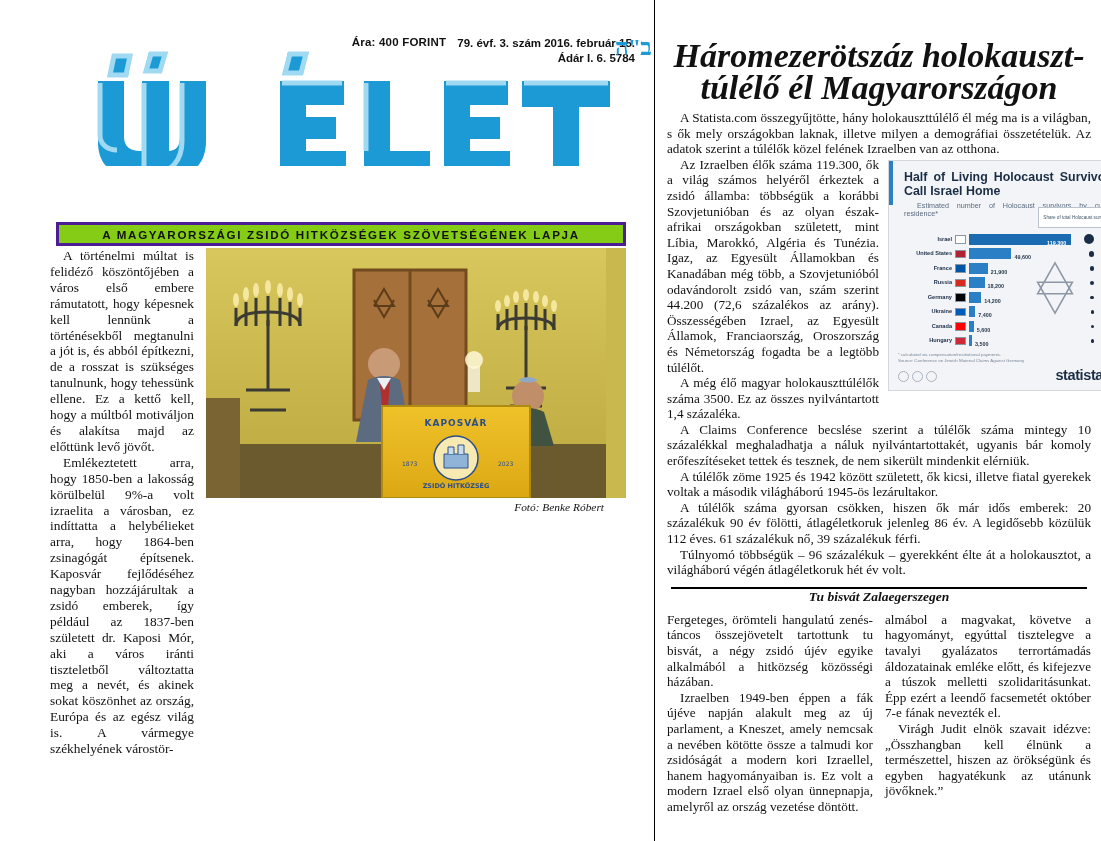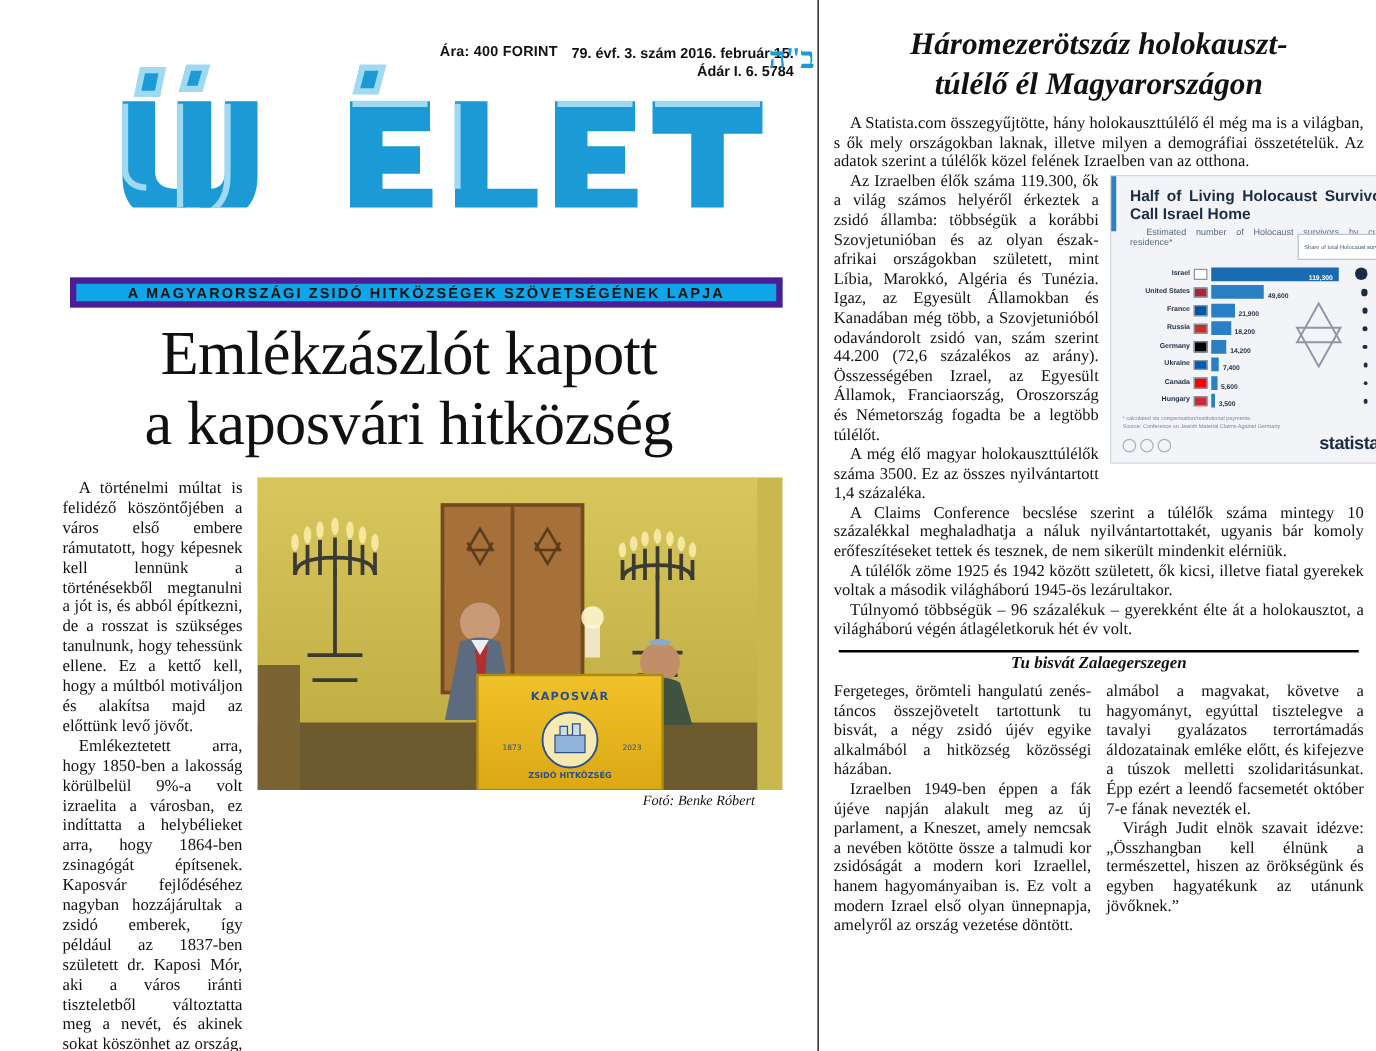--- a/index.html
+++ b/index.html
@@ -27,21 +27,21 @@
     position:absolute;top:34px;left:615px;font-size:24px;color:#1b9ad6;
     font-weight:bold;letter-spacing:-1px;
   }
   .logo{
     position:absolute;top:36px;left:52px;width:580px;height:130px;
     font-family:"DejaVu Sans",sans-serif;
   }
   .logo svg{display:block;}
   .subtitle-bar{
     position:absolute;top:222px;left:56px;width:570px;height:24px;
-    background:#0ea5e9;border:5px solid #4c1d95;box-sizing:border-box;
+    background:#84cc16;border:3px solid #4c1d95;box-sizing:border-box;
     display:flex;align-items:center;justify-content:center;
     font-family:"Liberation Sans",sans-serif;font-weight:bold;font-size:11.6px;
     letter-spacing:1.7px;color:#111;
   }
 
   
   .main-headline{
     margin:22px 36px 0 36px;text-align:center;
     font-size:50px;line-height:56px;font-weight:normal;letter-spacing:-.5px;
   }
@@ -57,22 +57,22 @@
   .lead-col p{font-size:13.4px;line-height:15.9px;text-align:justify;text-indent:13px;margin:0;}
   .photo-wrap{width:400px;}
   .photo{width:420px;height:250px;position:relative;overflow:hidden;background:#c9b84e;}
   .caption{
     font-style:italic;font-size:11.4px;text-align:right;margin-top:3px;padding-right:2px;
   }
 
   
   .r-pad{padding:0 10px 0 12px;}
   .r-headline{
-    margin:20px 4px 6px 4px;text-align:center;font-style:italic;font-weight:bold;
-    font-size:25px;line-height:32px;
+    margin:40px 4px 6px 4px;text-align:center;font-style:italic;font-weight:bold;
+    font-size:34px;line-height:32px;
   }
   .r-body{font-size:13.2px;line-height:15.6px;text-align:justify;}
   .r-body p{margin:0;text-indent:13px;}
 
   .chart-float{
     float:right;width:203px;margin:3px 0 5px 9px;
   }
   .chart{
     width:239px;background:#f2f4f7;border:1px solid #d3d7de;box-sizing:border-box;
     padding:9px 9px 6px 9px;font-family:"Liberation Sans",sans-serif;position:relative;
@@ -172,24 +172,20 @@
       <div class="price-line">Ára: 400 FORINT</div>
       <div class="issue-line">
         <span>79. évf. 3. szám 2016. február 15.</span><br>
         <span>Ádár I. 6. 5784</span>
       </div>
       <div class="bh-mark">ב"ה</div>
 
       <div class="subtitle-bar">A MAGYARORSZÁGI ZSIDÓ HITKÖZSÉGEK SZÖVETSÉGÉNEK LAPJA</div>
     </div>
 
-    <h1 class="main-headline">
-      <div>Emlékzászlót kapott</div>
-      <div>a kaposvári hitközség</div>
-    </h1>
 
     <div class="lead-row">
       <div class="lead-col">
         <p>A történelmi múltat is felidéző köszöntőjében a város első embere rámutatott, hogy képesnek kell lennünk a történésekből megtanulni a jót is, és abból építkezni, de a rosszat is szükséges tanulnunk, hogy tehessünk ellene. Ez a kettő kell, hogy a múltból motiváljon és alakítsa majd az előttünk levő jövőt.</p>
         <p>Emlékeztetett arra, hogy 1850-ben a lakosság körülbelül 9%-a volt izraelita a városban, ez indíttatta a helybélieket arra, hogy 1864-ben zsinagógát építsenek. Kaposvár fejlődéséhez nagyban hozzájárultak a zsidó emberek, így például az 1837-ben született dr. Kaposi Mór, aki a város iránti tiszteletből változtatta meg a nevét, és akinek sokat köszönhet az ország, Európa és az egész világ is. A vármegye székhelyének várostör-</p>
       </div>
 
       <div class="photo-wrap">
         <div class="photo">
           <svg viewBox="0 0 400 250" width="400" height="250">
@@ -411,20 +407,21 @@
                 <span class="stat-mark"></span>
               </div>
             </div>
           </div>
         </div>
 
         <p>Az Izraelben élők száma 119.300, ők a világ számos helyéről érkeztek a zsidó államba: többségük a korábbi Szovjetunióban és az olyan észak-afrikai országokban született, mint Líbia, Marokkó, Algéria és Tunézia. Igaz, az Egyesült Államokban és Kanadában még több, a Szovjetunióból odavándorolt zsidó van, szám szerint 44.200 (72,6 százalékos az arány). Összességében Izrael, az Egyesült Államok, Franciaország, Oroszország és Németország fogadta be a legtöbb túlélőt.</p>
         <p>A még élő magyar holokauszttúlélők száma 3500. Ez az összes nyilvántartott 1,4 százaléka.</p>
         <p>A Claims Conference becslése szerint a túlélők száma mintegy 10 százalékkal meghaladhatja a náluk nyilvántartottakét, ugyanis bár komoly erőfeszítéseket tettek és tesznek, de nem sikerült mindenkit elérniük.</p>
         <p>A túlélők zöme 1925 és 1942 között született, ők kicsi, illetve fiatal gyerekek voltak a második világháború 1945-ös lezárultakor.</p>
+        <p>A túlélők száma gyorsan csökken, hiszen ők már idős emberek: 20 százalékuk 90 év fölötti, átlagéletkoruk jelenleg 86 év. A legidősebb közülük 112 éves. 61 százalékuk nő, 39 százalékuk férfi.</p>
         <p>Túlnyomó többségük – 96 százalékuk – gyerekként élte át a holokausztot, a világháború végén átlagéletkoruk hét év volt.</p>
       </div>
 
       <div class="r-rule"></div>
 
       <div class="hirek-sub">Tu bisvát Zalaegerszegen</div>
 
       <div class="two-col">
         <div class="c">
           <p class="cont">Fergeteges, örömteli hangulatú zenés-táncos összejövetelt tartottunk tu bisvát, a négy zsidó újév egyike alkalmából a hitközség közösségi házában.</p>

